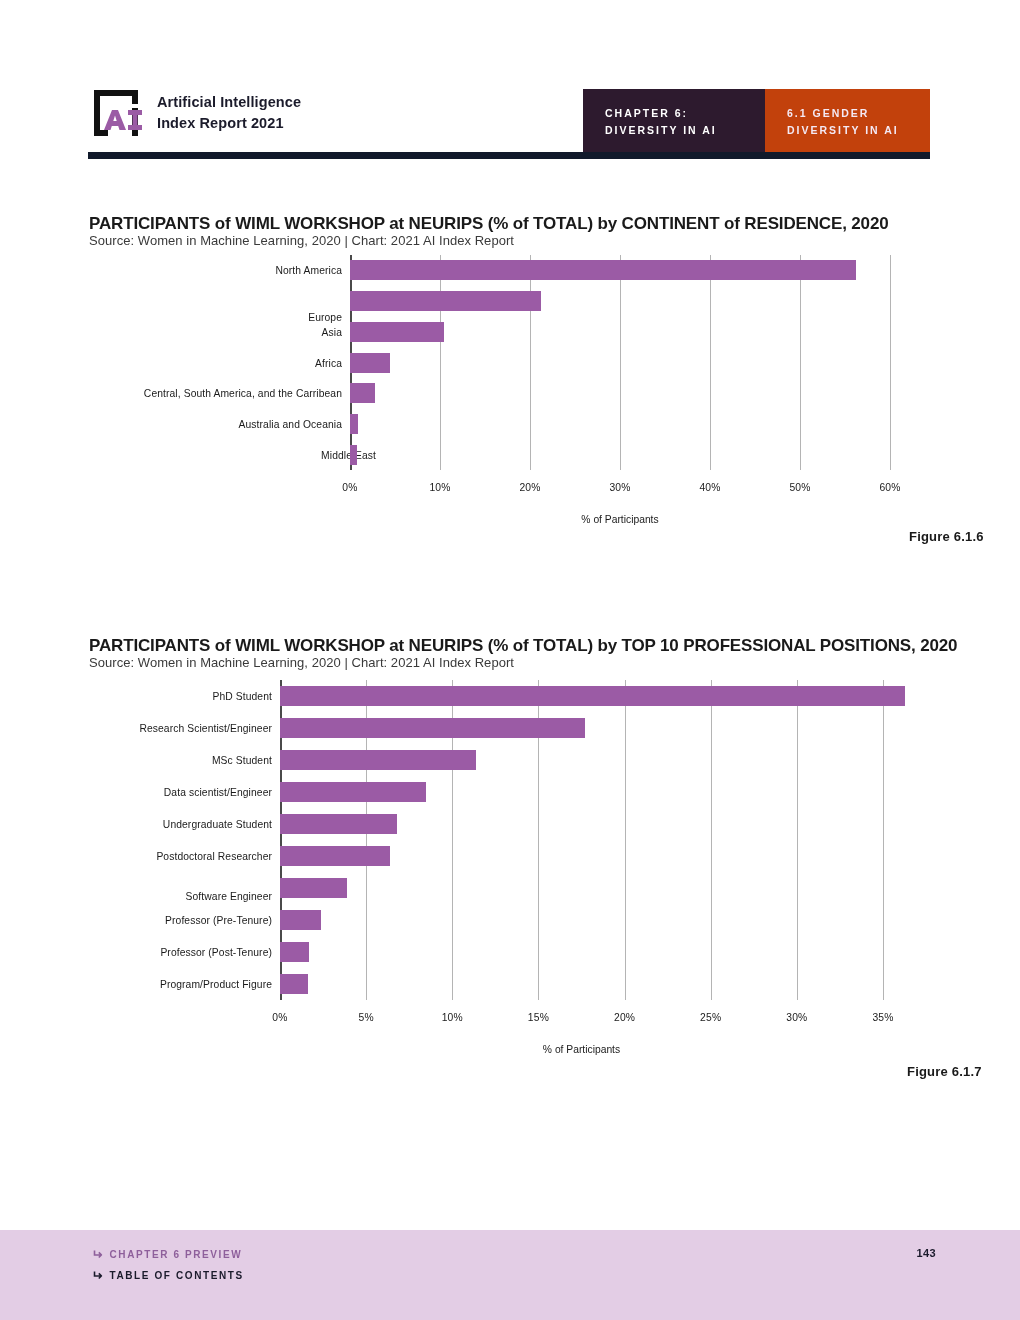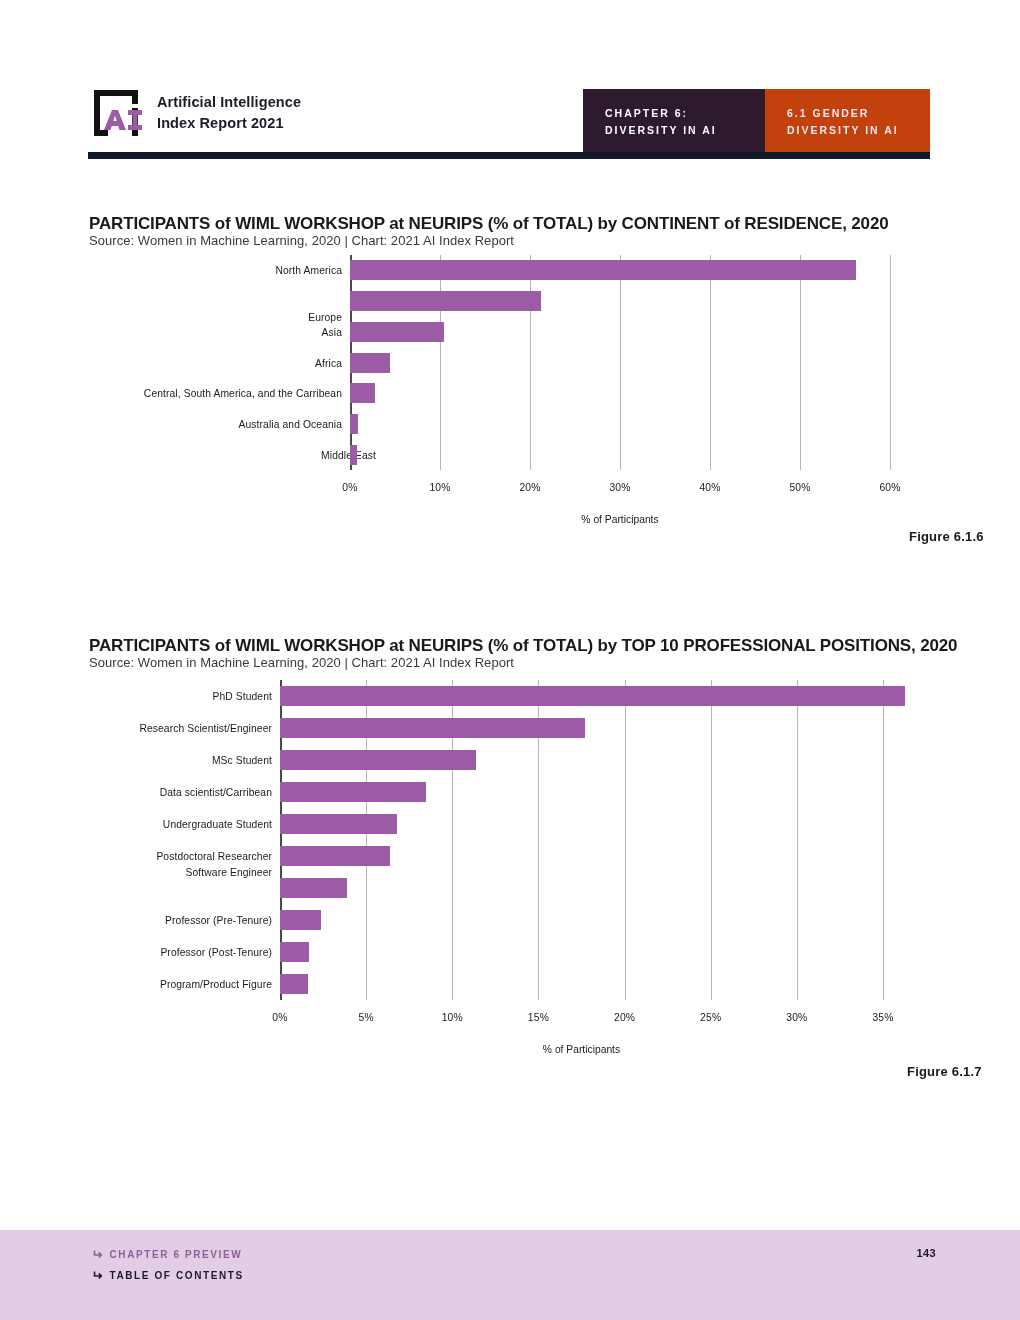--- a/index.html
+++ b/index.html
@@ -270,24 +270,24 @@
 
 <div class="figure">
   <div class="fig-title" style="top:636px;">PARTICIPANTS of WIML WORKSHOP at NEURIPS (% of TOTAL) by TOP 10 PROFESSIONAL POSITIONS, 2020</div>
   <div class="fig-source" style="top:655px;">Source: Women in Machine Learning, 2020 | Chart: 2021 AI Index Report</div>
 
   <div class="chart" id="chart-2" style="left:0; top:680px; width:1020px; height:345px;">
       <div class="cat-labels" style="width: 280px; height: 320px;"></div>
       <div class="cat-label" style="top: 16px; right: 748px; text-align: right;">PhD Student</div>
       <div class="cat-label" style="top: 48px; right: 748px;">Research Scientist/Engineer</div>
       <div class="cat-label" style="top: 80px; right: 748px;">MSc Student</div>
-      <div class="cat-label" style="top: 112px; right: 748px;">Data scientist/Carribean</div>
+      <div class="cat-label" style="top: 112px; right: 748px;">Data scientist/Engineer</div>
       <div class="cat-label" style="top: 144px; right: 748px;">Undergraduate Student</div>
       <div class="cat-label" style="top: 176px; right: 748px;">Postdoctoral Researcher</div>
-      <div class="cat-label" style="top: 192px; right: 748px; padding-left: 17px;">Software Engineer</div>
+      <div class="cat-label" style="top: 216px; right: 748px; padding-left: 17px;">Software Engineer</div>
       <div class="cat-label" style="top: 240px; right: 748px;">Professor (Pre-Tenure)</div>
       <div class="cat-label" style="top: 272px; right: 748px;">Professor (Post-Tenure)</div>
       <div class="cat-label" style="top: 304px; right: 748px;">Program/Product Figure</div>
       <div class="plot" style="left: 280px; width: 603px; height: 320px;">
         <div class="gridline" style="left: 86.1429px; height: 320px;"></div>
         <div class="gridline" style="left: 172.286px; height: 320px;"></div>
         <div class="gridline" style="left: 258.429px; height: 320px;"></div>
         <div class="gridline" style="left: 344.571px; height: 320px;"></div>
         <div class="gridline" style="left: 430.714px; height: 320px;"></div>
         <div class="gridline" style="left: 516.857px; height: 320px;"></div>

